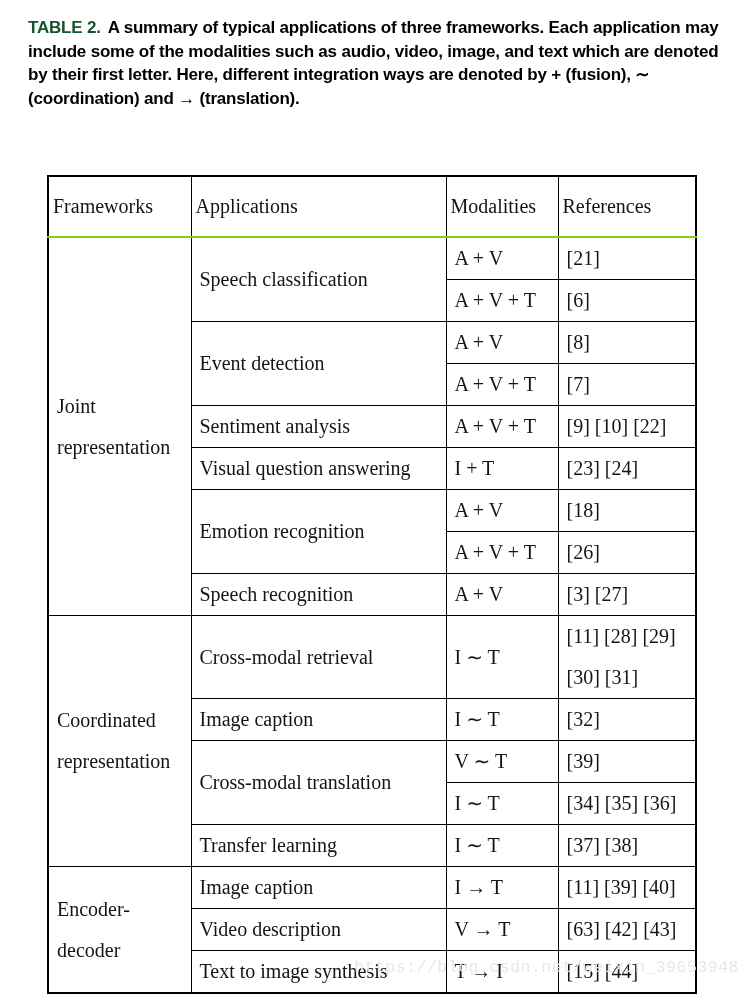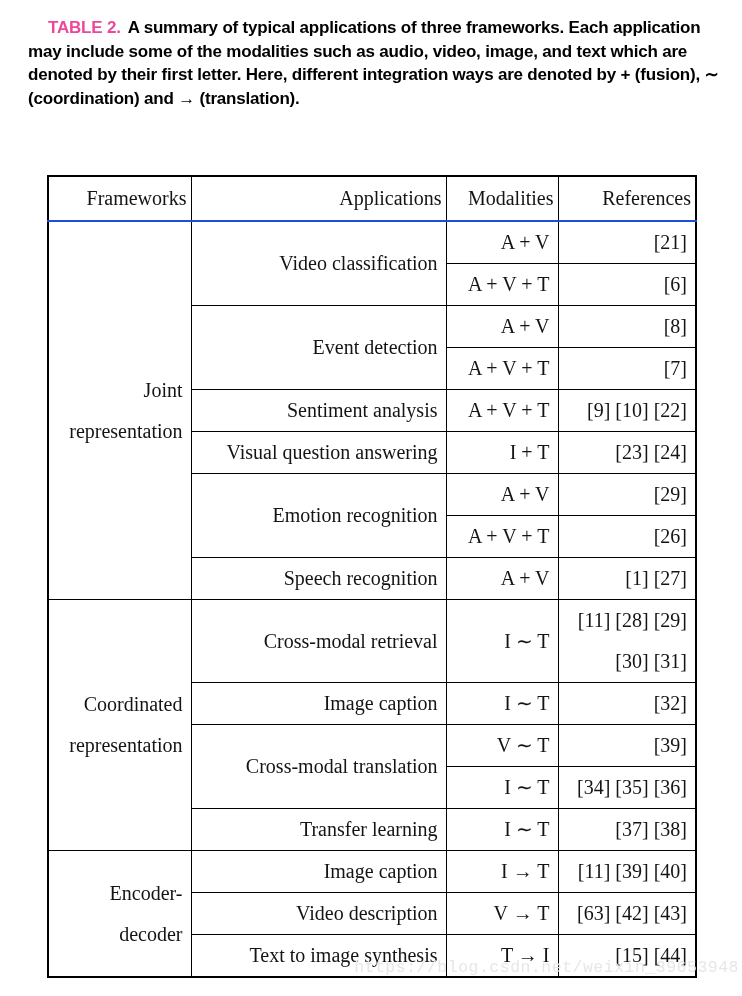--- a/index.html
+++ b/index.html
@@ -39,32 +39,32 @@
   }
   table.apps col.c1 { width: 143px; }
   table.apps col.c2 { width: 255px; }
   table.apps col.c3 { width: 112px; }
   table.apps col.c4 { width: 138px; }
   table.apps, table.apps th, table.apps td { border: 1px solid #000; }
   table.apps { border: 2px solid #000; }
   table.apps thead th {
     height: 43px;
     font-weight: normal;
-    text-align: right;
+    text-align: left;
     vertical-align: middle;
     white-space: nowrap;
-    border-bottom: 2px solid #1d4ed8;
-    padding: 0 4px;
+    border-bottom: 2px solid #84cc16;
+    padding: 8px 4px;
   }
   table.apps tbody tr { height: 41px; }
   table.apps tbody td {
     vertical-align: middle;
     padding: 0 8px;
     line-height: 41px;
-    text-align: right;
+    text-align: left;
   }
   td.fw  { white-space: normal; }
   td.app { white-space: nowrap; }
   td.mod { white-space: nowrap; }
   td.refs{ white-space: normal; }
   
   .watermark {
     position: absolute;
     right: 3px;
     top: 958px;
@@ -74,42 +74,42 @@
     letter-spacing: 0.5px;
     white-space: nowrap;
   }
 </style>
 </head>
 <body>
 
 <div class="page">
 
   <div class="caption">
-    <span class="cap-label" style="color: #ec4899; margin-left: 20px;">TABLE 2.</span><span class="cap-text">A summary of typical applications of three frameworks. Each application may include some of the modalities such as audio, video, image, and text which are denoted by their first letter. Here, different integration ways are denoted by + (fusion), ∼ (coordination) and → (translation).</span>
+    <span class="cap-label" style="color: #14532d;">TABLE 2.</span><span class="cap-text">A summary of typical applications of three frameworks. Each application may include some of the modalities such as audio, video, image, and text which are denoted by their first letter. Here, different integration ways are denoted by + (fusion), ∼ (coordination) and → (translation).</span>
   </div>
 
   <table class="apps">
     <colgroup>
       <col class="c1">
         <col class="c2">
         <col class="c3">
         <col class="c4">
     </colgroup>
     <thead>
       <tr>
         <th>Frameworks</th>
         <th>Applications</th>
         <th>Modalities</th>
         <th>References</th>
       </tr>
     </thead>
     <tbody id="table-body">
         <tr>
           <td class="fw" rowspan="9">Joint representation</td>
-          <td class="app" rowspan="2">Video classification</td>
+          <td class="app" rowspan="2">Speech classification</td>
           <td class="mod">A + V</td>
           <td class="refs">[21]</td>
         </tr>
         <tr>
           <td class="mod">A + V + T</td>
           <td class="refs">[6]</td>
         </tr>
         <tr>
           <td class="app" rowspan="2">Event detection</td>
           <td class="mod">A + V</td>
@@ -125,30 +125,30 @@
           <td class="refs">[9] [10] [22]</td>
         </tr>
         <tr>
           <td class="app">Visual question answering</td>
           <td class="mod">I + T</td>
           <td class="refs">[23] [24]</td>
         </tr>
         <tr>
           <td class="app" rowspan="2">Emotion recognition</td>
           <td class="mod">A + V</td>
-          <td class="refs">[29]</td>
+          <td class="refs">[18]</td>
         </tr>
         <tr>
           <td class="mod">A + V + T</td>
           <td class="refs">[26]</td>
         </tr>
         <tr>
           <td class="app">Speech recognition</td>
           <td class="mod">A + V</td>
-          <td class="refs">[1] [27]</td>
+          <td class="refs">[3] [27]</td>
         </tr>
         <tr>
           <td class="fw" rowspan="5">Coordinated representation</td>
           <td class="app">Cross-modal retrieval</td>
           <td class="mod">I ∼ T</td>
           <td class="refs">[11] [28] [29] [30] [31]</td>
         </tr>
         <tr>
           <td class="app">Image caption</td>
           <td class="mod">I ∼ T</td>

